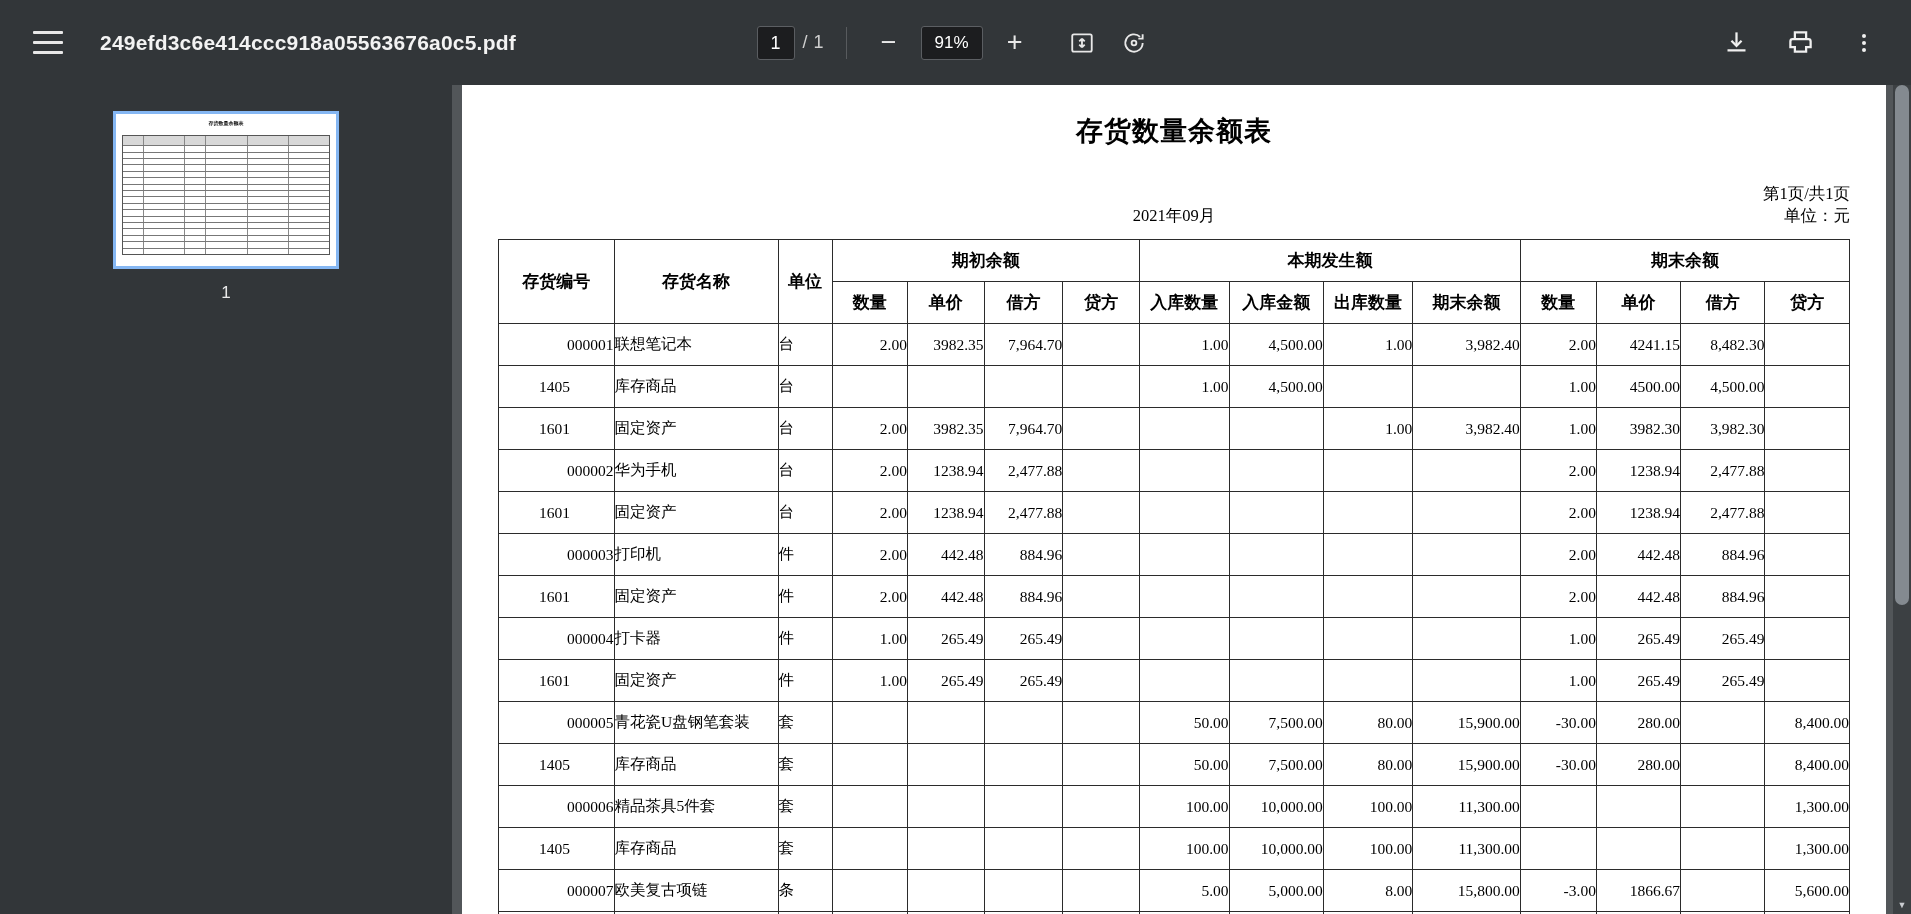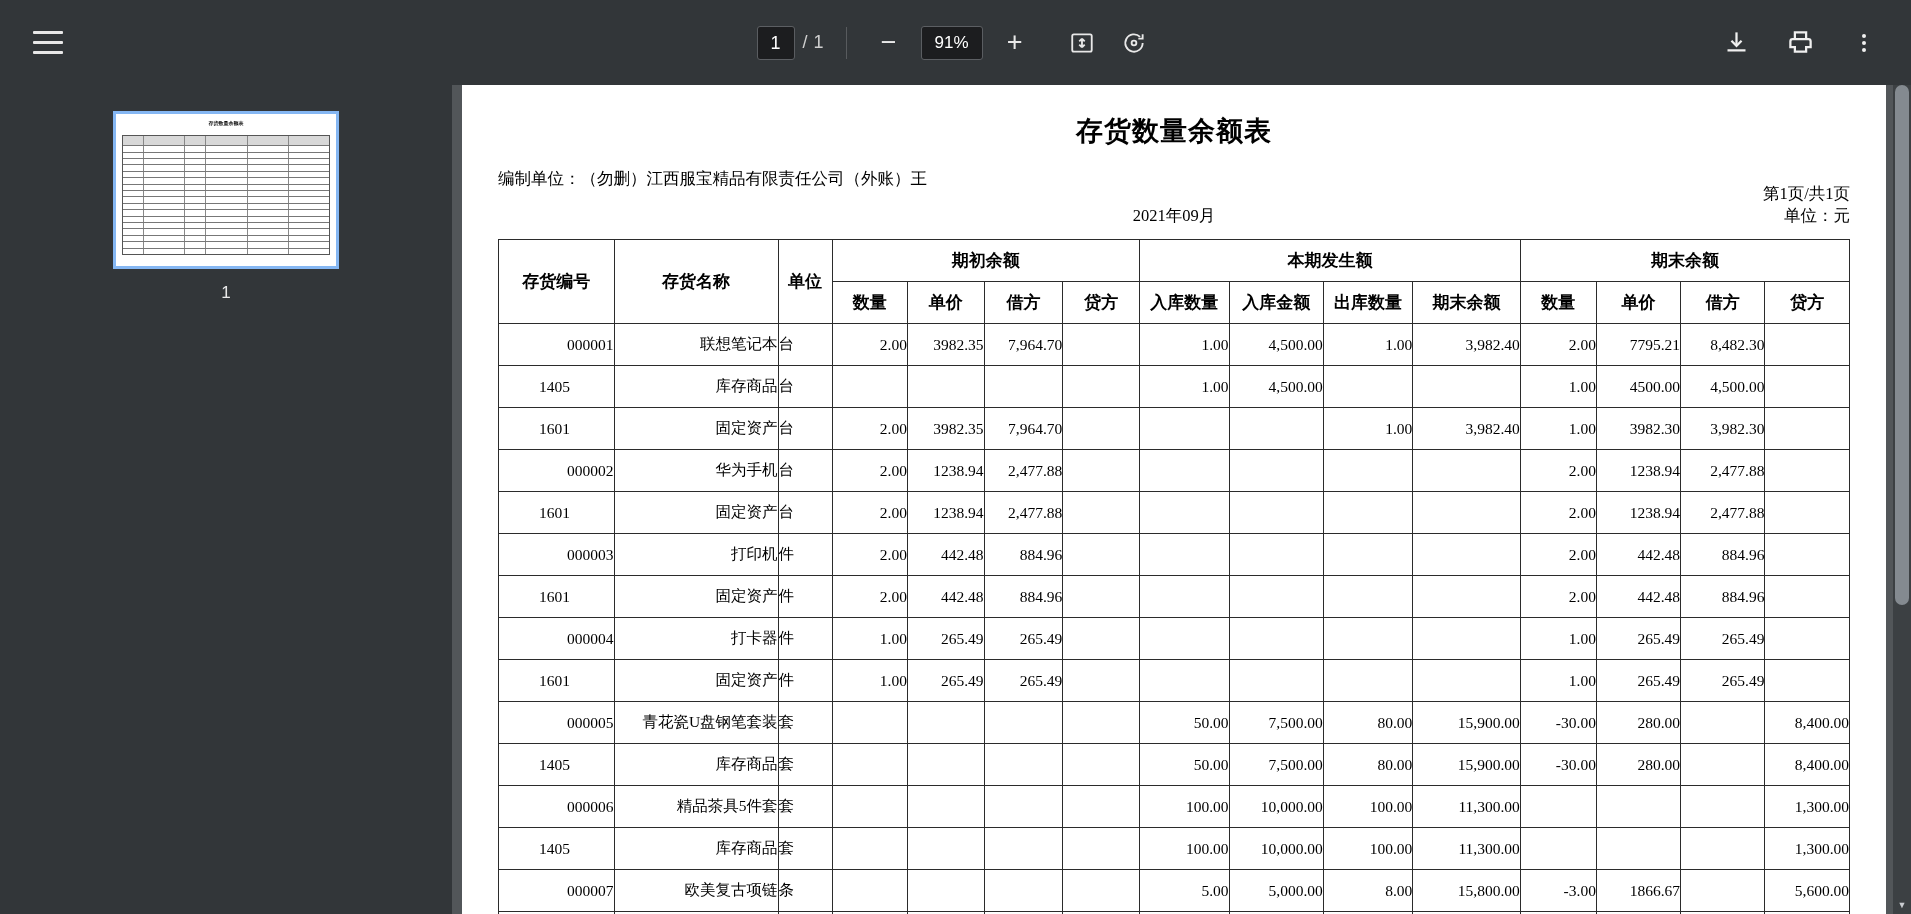--- a/index.html
+++ b/index.html
@@ -253,21 +253,21 @@
   }
   table.rpt th {
     font-weight: bold;
     font-size: 17px;
     text-align: center;
     vertical-align: middle;
   }
   table.rpt td { vertical-align: middle; }
   td.code { text-align: right;  padding-left: 14px; }
   td.code.ind { text-align: left; padding-left: 40px; }
-  td.name { text-align: right;  padding-left: 14px; }
+  td.name { text-align: left;  padding-left: 14px; }
   td.unit { text-align: left;  padding-left: 12px; }
   td.num  { text-align: right; padding-right: 10px; }
 
   
   .vscroll {
     position: absolute;
     right: 0; top: 0;
     width: 18px; height: 100%;
     background: #3c4043;
   }
@@ -291,20 +291,21 @@
 </head>
 <body>
 
 <div class="toolbar">
   <div class="tb-left">
     <div class="hamburger">
       <span></span>
       <span></span>
       <span></span>
     </div>
+    <div class="doc-title">249efd3c6e414ccc918a05563676a0c5.pdf</div>
   </div>
 
   <div class="tb-center">
     <div class="pagebox">1</div>
     <div class="page-sep">/</div>
     <div class="page-total">1</div>
 
     <div class="divider"></div>
 
     <div class="zbtn">−</div>
@@ -509,23 +510,20 @@
       </div>
     </div>
     <div class="thumb-label">1</div>
   </div>
 
   <div class="viewer">
     <div class="page">
       <div class="rpt-title">存货数量余额表</div>
 
       <div class="meta">
-        <div class="meta-left">
-          <span>编制单位：</span><span>（勿删）江西服宝精品有限责任公司（外账）王</span>
-        </div>
         <div class="meta-right-top">第1页/共1页</div>
         <div class="meta-period">2021年09月</div>
         <div class="meta-unit">单位：元</div>
       </div>
 
       <table class="rpt">
         <thead>
           <tr>
             <th rowspan="2" style="width:118px">存货编号</th>
             <th rowspan="2" style="width:172px">存货名称</th>
@@ -556,21 +554,21 @@
               <td class="unit">台</td>
               <td class="num">2.00</td>
               <td class="num">3982.35</td>
               <td class="num">7,964.70</td>
               <td class="num"></td>
               <td class="num">1.00</td>
               <td class="num">4,500.00</td>
               <td class="num">1.00</td>
               <td class="num">3,982.40</td>
               <td class="num">2.00</td>
-              <td class="num">7795.21</td>
+              <td class="num">4241.15</td>
               <td class="num">8,482.30</td>
               <td class="num"></td>
             </tr>
             <tr>
               <td class="code ind">1405</td>
               <td class="name">库存商品</td>
               <td class="unit">台</td>
               <td class="num"></td>
               <td class="num"></td>
               <td class="num"></td>

